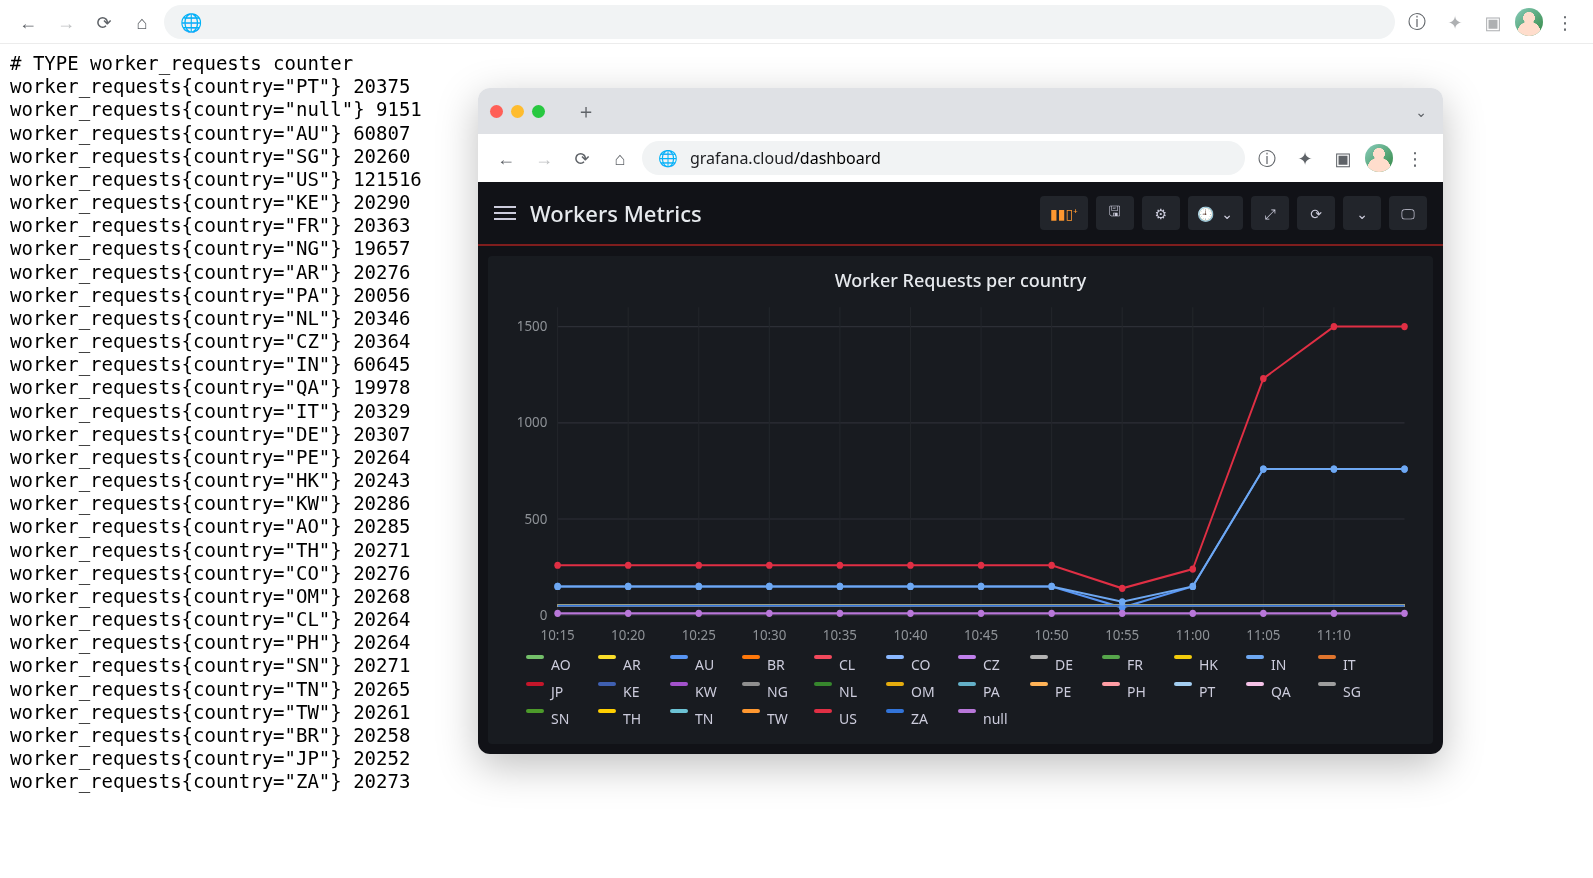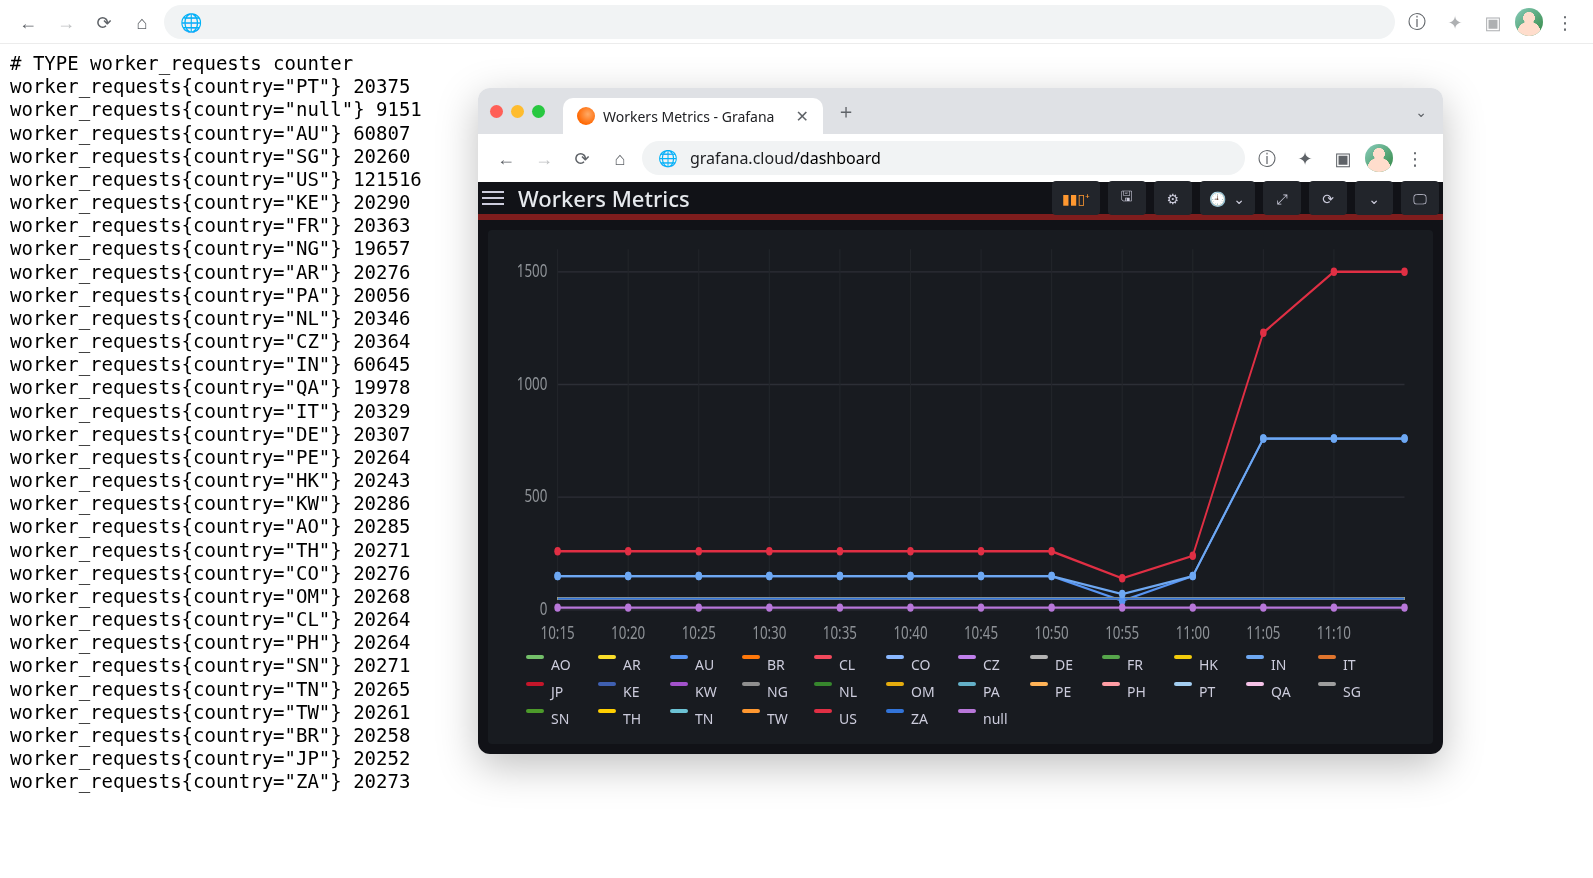--- a/index.html
+++ b/index.html
@@ -28,21 +28,21 @@
 .tab-x{margin-left:auto;color:#5f6368;font-size:16px}
 .newtab{width:30px;height:30px;display:flex;align-items:center;justify-content:center;color:#5f6368;font-size:20px;margin-left:8px;align-self:center}
 .tab-chevron{margin-left:auto;align-self:center;color:#5f6368;font-size:14px;margin-right:4px}
 
 .gw-toolbar{height:48px;display:flex;align-items:center;gap:6px;padding:0 12px;background:#fff}
 .gw-addr{flex:1;height:34px;background:#f1f3f4;border-radius:17px;display:flex;align-items:center;padding:0 16px;font-size:16px;gap:12px}
 .gw-addr .dim{color:#000000}
 
 
 .grafana-body{background:#111217;height:calc(100% - 94px);color:#ccccdc;display:flex;flex-direction:column}
-.gf-header{height:38px;display:flex;align-items:center;padding:0 4px;gap:14px;border-bottom:6px solid #7f1d1d}
+.gf-header{height:64px;display:flex;align-items:center;padding:0 16px;gap:14px;border-bottom:2px solid #7f1d1d}
 .gf-ham{display:flex;flex-direction:column;gap:4px;cursor:pointer}
 .gf-ham span{display:block;width:22px;height:2px;background:#ccccdc}
 .gf-title{font-size:22px;font-weight:500;color:#e6e9ed}
 .gf-tools{margin-left:auto;display:flex;gap:8px}
 .gf-toolbtn{height:34px;min-width:38px;background:#22252b;border:none;border-radius:4px;color:#ccccdc;display:flex;align-items:center;justify-content:center;gap:6px;padding:0 10px;font-size:14px;cursor:pointer}
 .gf-toolbtn.hi{color:#ff9830}
 
 .panel{margin:10px;background:#181b20;border-radius:4px;flex:1;display:flex;flex-direction:column;padding:6px 10px}
 .panel-title{text-align:center;font-size:18px;color:#e6e9ed;margin:6px 0 4px;font-weight:500}
 
@@ -105,25 +105,20 @@
 </div>
 
 <div class="grafana-win">
 
   <div class="gw-tabs">
     <div class="traffic">
       <span class="dot r"></span>
       <span class="dot y"></span>
       <span class="dot g"></span>
     </div>
-    <div class="tab">
-      <span class="tab-fav"></span>
-      <span>Workers Metrics - Grafana</span>
-      <span class="tab-x">✕</span>
-    </div>
     <span class="newtab">＋</span>
     <span class="tab-chevron">⌄</span>
   </div>
 
   <div class="gw-toolbar">
     <button class="tb-btn">←</button>
     <button class="tb-btn" style="opacity:.4">→</button>
     <button class="tb-btn">⟳</button>
     <button class="tb-btn">⌂</button>
     <div class="gw-addr">
@@ -170,20 +165,21 @@
         <button class="gf-toolbtn">
             <span>⌄</span>
           </button>
         <button class="gf-toolbtn">
             <span>🖵</span>
           </button>
       </div>
     </div>
 
     <div class="panel">
+      <div class="panel-title">Worker Requests per country</div>
       <div class="chart-wrap">
         <svg class="chart-svg" id="chart-svg" viewBox="0 0 900 310" preserveAspectRatio="none">
             <line x1="58" x2="882" y1="282" y2="282" stroke="#2c2f36"></line>
             <text x="48" y="286" fill="#8e9297" text-anchor="end" font-size="13">0</text>
             <line x1="58" x2="882" y1="197" y2="197" stroke="#2c2f36"></line>
             <text x="48" y="201" fill="#8e9297" text-anchor="end" font-size="13">500</text>
             <line x1="58" x2="882" y1="112" y2="112" stroke="#2c2f36"></line>
             <text x="48" y="116" fill="#8e9297" text-anchor="end" font-size="13">1000</text>
             <line x1="58" x2="882" y1="27" y2="27" stroke="#2c2f36"></line>
             <text x="48" y="31" fill="#8e9297" text-anchor="end" font-size="13">1500</text>

